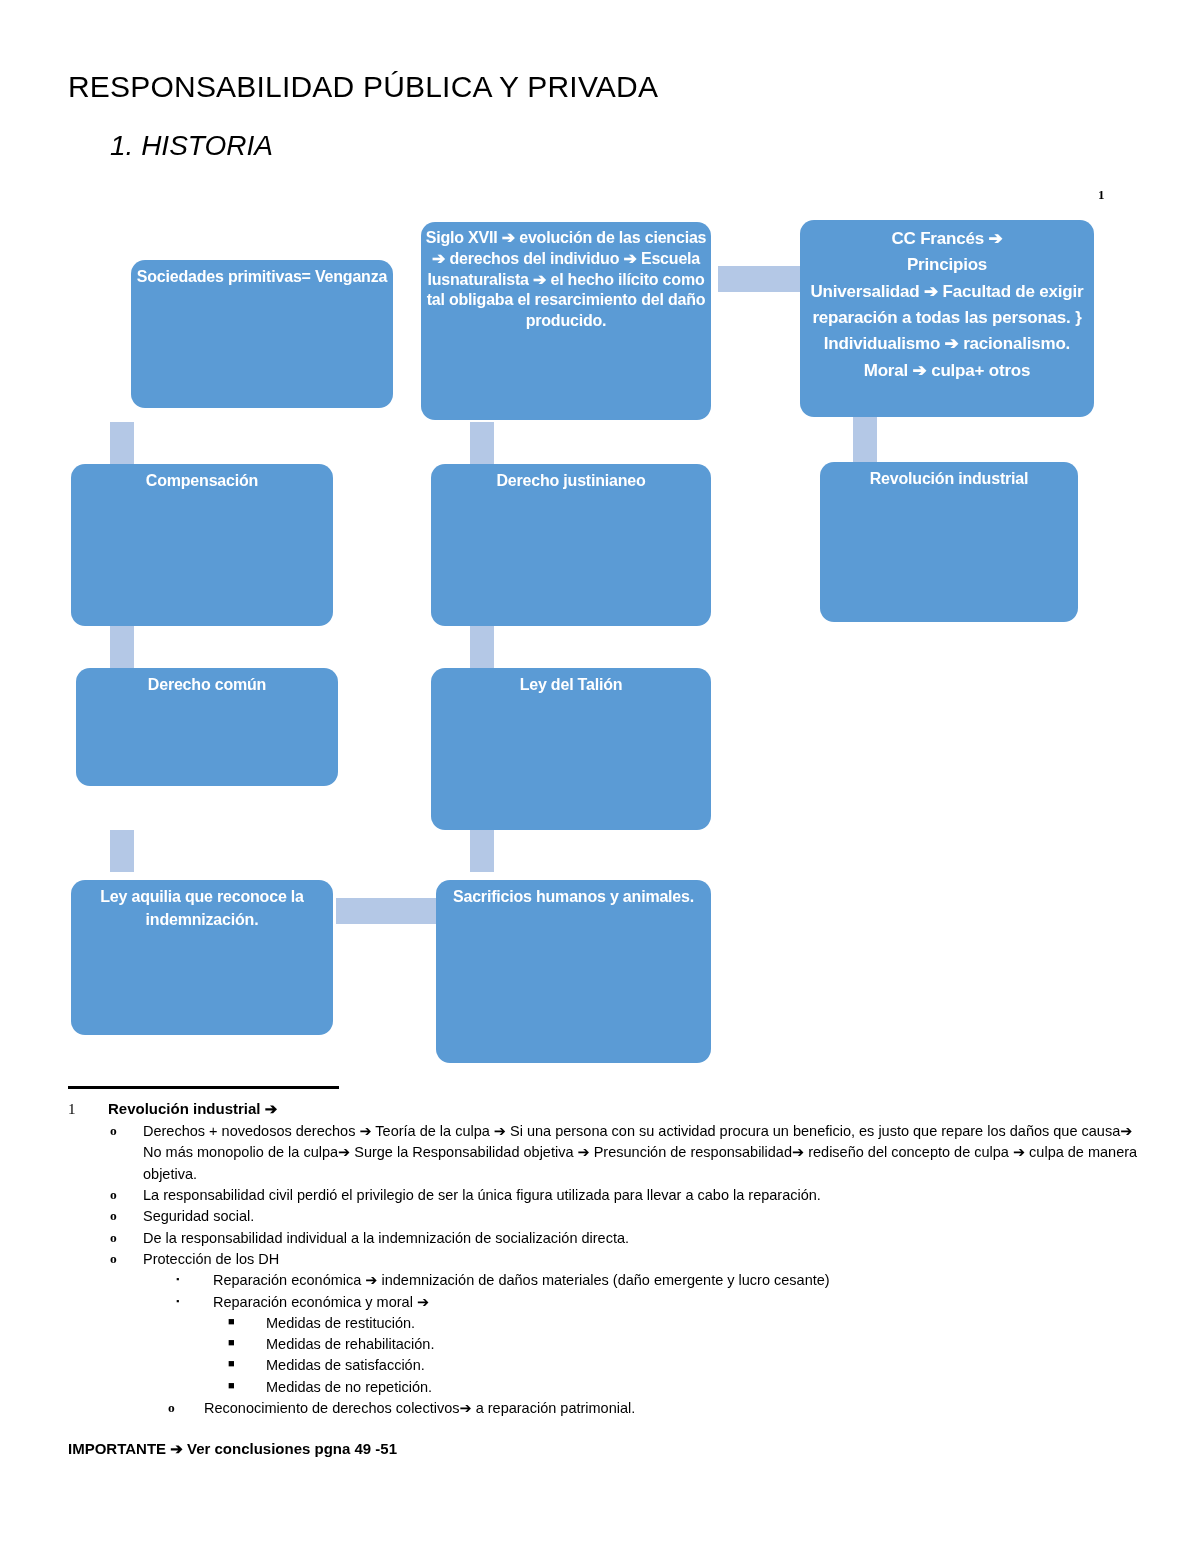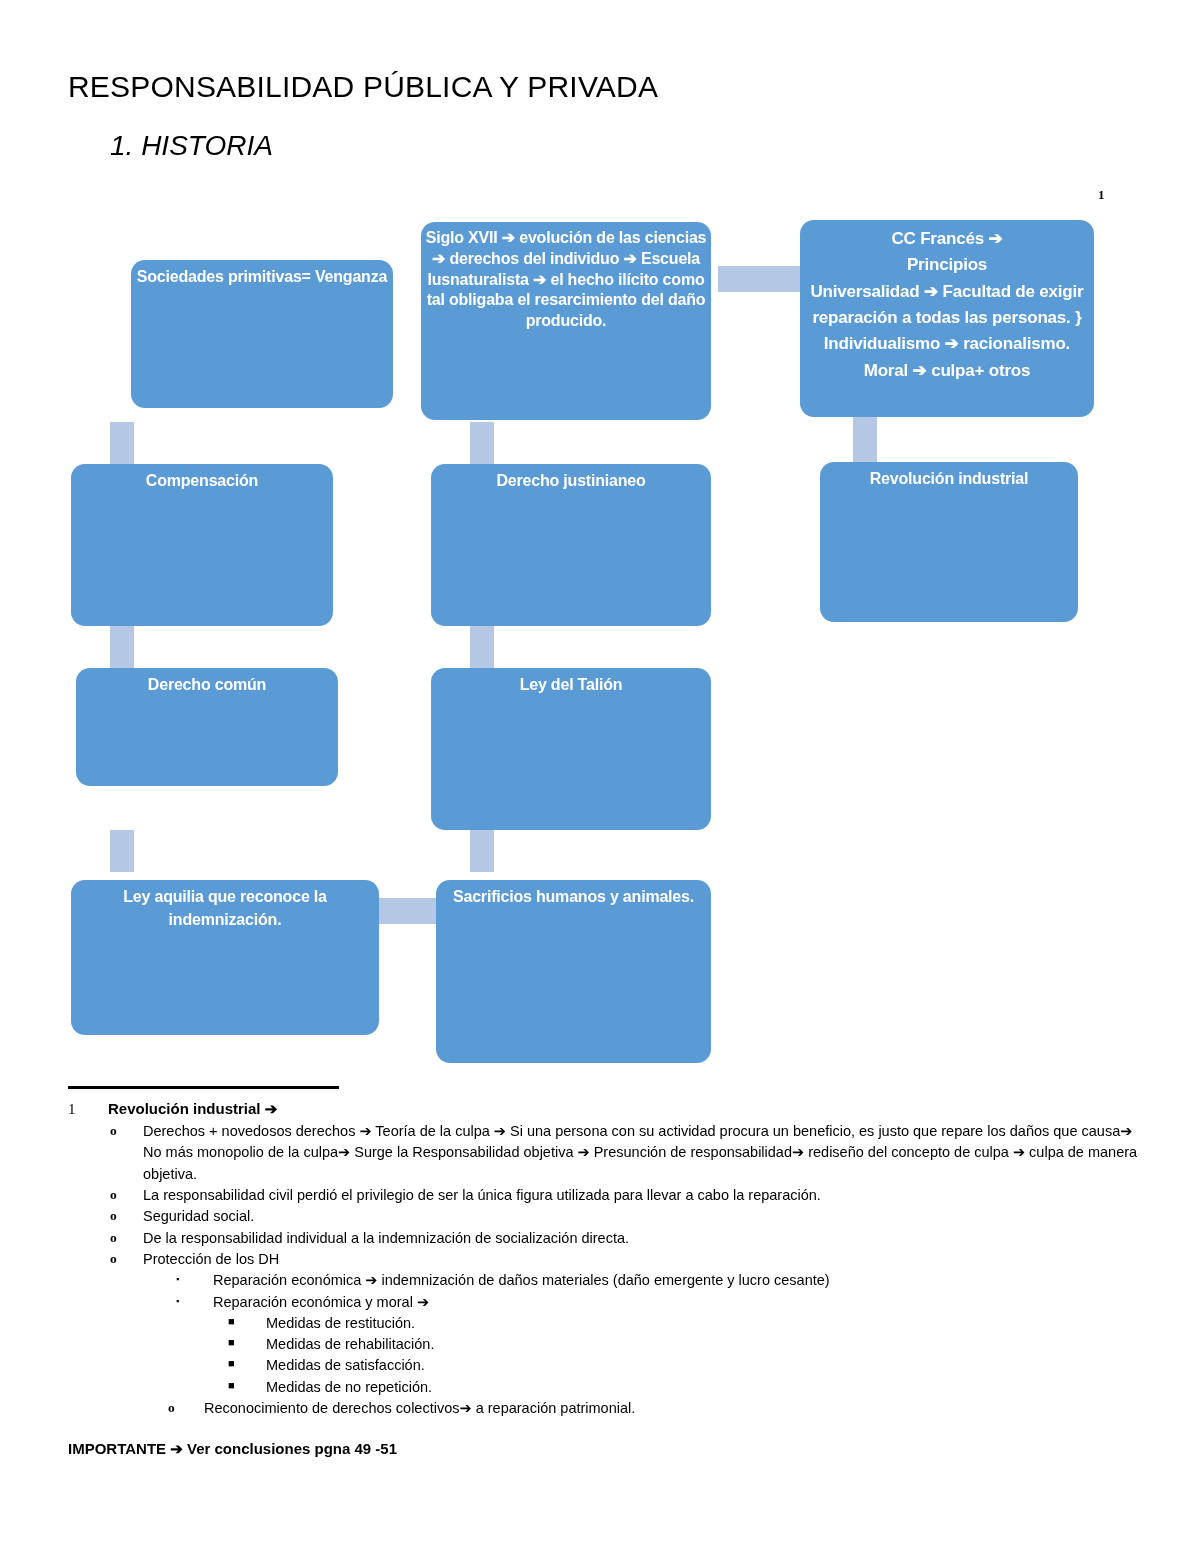--- a/index.html
+++ b/index.html
@@ -184,21 +184,21 @@
   </div>
 
   <div class="node" style="left:76px; top:668px; width:262px; height:118px;">
     <span class="node-text">Derecho común</span>
   </div>
 
   <div class="node" style="left:431px; top:668px; width:280px; height:162px;">
     <span class="node-text">Ley del Talión</span>
   </div>
 
-  <div class="node" style="left:71px; top:880px; width:308px; height:155px;">
+  <div class="node" style="left:71px; top:880px; width:262px; height:155px;">
     <span class="node-text">Ley aquilia que reconoce la indemnización.</span>
   </div>
 
   <div class="node" style="left:436px; top:880px; width:275px; height:183px;">
     <span class="node-text">Sacrificios humanos y animales.</span>
   </div>
 </div>
 
 <div id="footnote-rule"></div>
 

